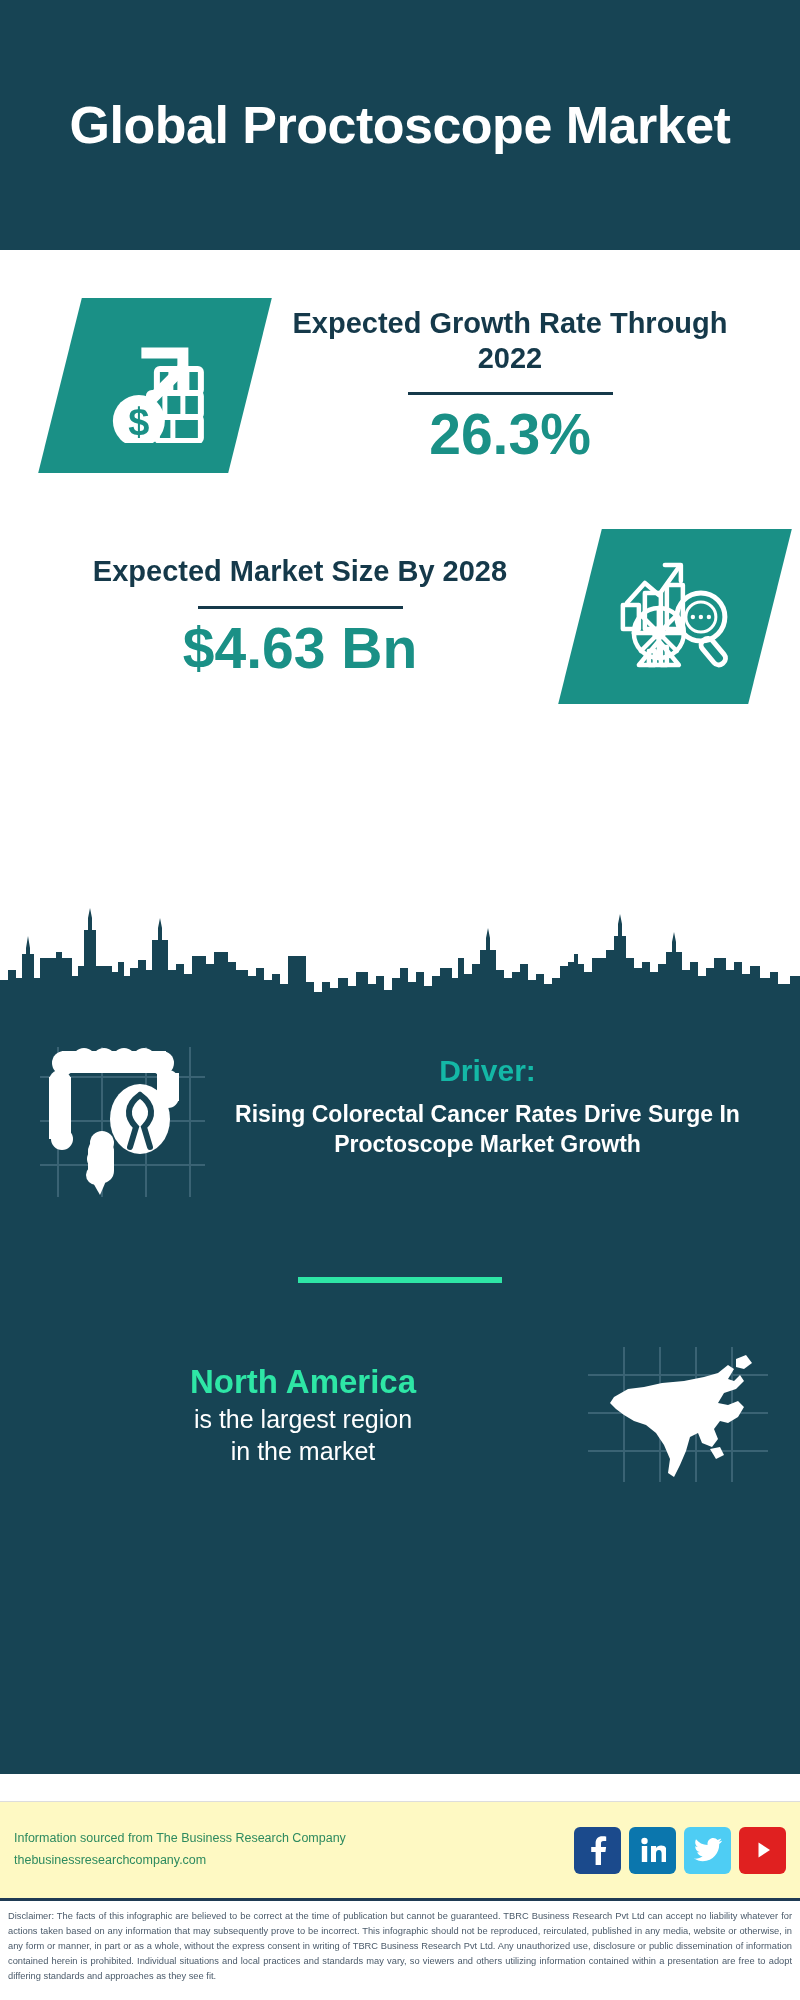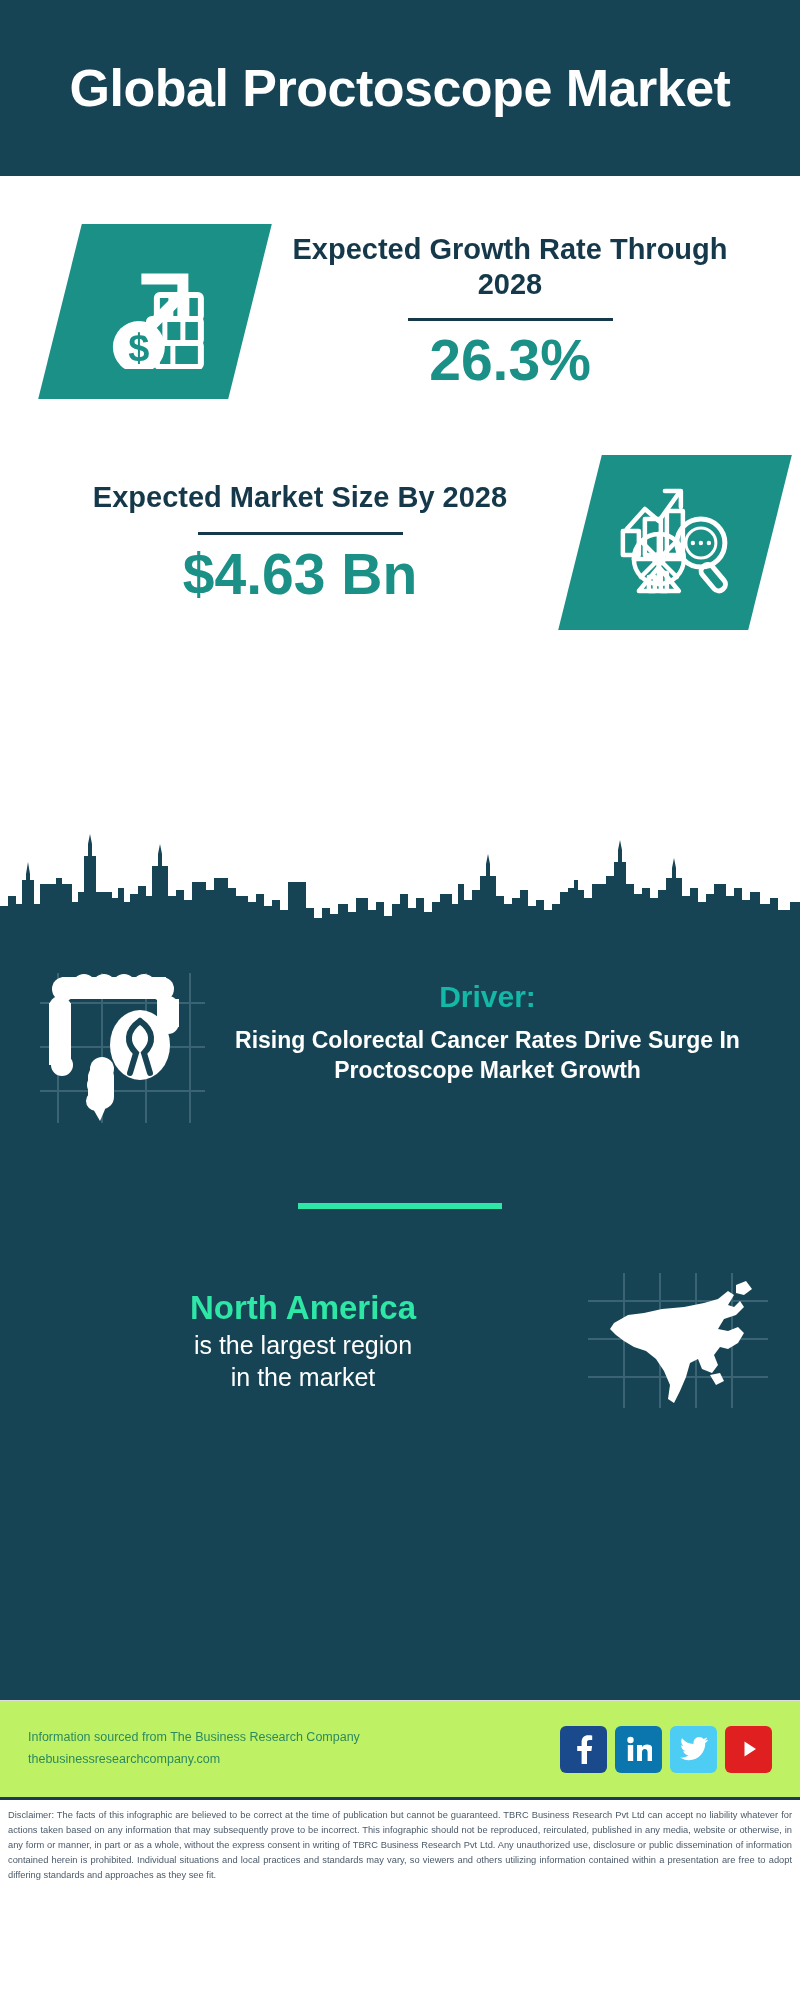--- a/index.html
+++ b/index.html
@@ -8,21 +8,21 @@
     width:800px; height:2000px;
     background:#ffffff;
     font-family:"Liberation Sans", sans-serif;
     overflow:hidden;
     position:relative;
   }
 
   
   .header {
     background:#174454;
-    height:176px;
+    height:250px;
     display:flex; align-items:center; justify-content:center;
     padding:0 40px;
   }
   .header-title {
     color:#ffffff;
     font-size:52px;
     font-weight:bold;
     line-height:1.12;
     text-align:center;
     letter-spacing:-0.5px;
@@ -108,25 +108,26 @@
   .region-name {
     color:#2ee6a6; font-size:33px; font-weight:bold; line-height:1.22;
   }
   .region-sub {
     color:#ffffff; font-size:25px; font-weight:normal; line-height:1.28;
   }
   .map-wrap { width:180px; height:135px; flex:0 0 auto; position:relative; }
 
   
   .footer-bar {
-    background:#bef264;
+    background:#fef9c3;
     height:97px;
     display:flex; align-items:center;
-    padding:0 28px;
+    padding:0 14px;
     border-top:1px solid #dddddd;
+    margin-top:27px;
   }
   .source-text { flex:1 1 auto; }
   .source-line {
     color:#2d8a5f; font-size:12.5px; line-height:1.75;
   }
   .socials { display:flex; gap:8px; align-items:center; }
   .soc {
     width:47px; height:47px; border-radius:6px;
     display:flex; align-items:center; justify-content:center;
   }
@@ -171,21 +172,21 @@
 
           <rect x="62" y="92" width="44" height="24" rx="3" fill="none" stroke="#ffffff" stroke-width="6"></rect>
           <line x1="78" y1="92" x2="78" y2="116" stroke="#ffffff" stroke-width="5"></line>
 
           <circle cx="44" cy="96" r="26" fill="#ffffff"></circle>
           <text x="44" y="110" font-family="'Liberation Sans', sans-serif" font-size="38" font-weight="bold" fill="#1a9086" text-anchor="middle">$</text>
         </svg>
       </span>
     </div>
     <div class="stat-text">
-      <div class="stat-label">Expected Growth Rate Through 2028</div>
+      <div class="stat-label">Expected Growth Rate Through 2022</div>
       <div class="stat-rule"></div>
       <div class="stat-value">26.3%</div>
     </div>
   </div>
 
   <div class="stat-row stat-row-2">
     <div class="stat-text">
       <div class="stat-label">Expected Market Size By 2028</div>
       <div class="stat-rule"></div>
       <div class="stat-value">$4.63 Bn</div>

